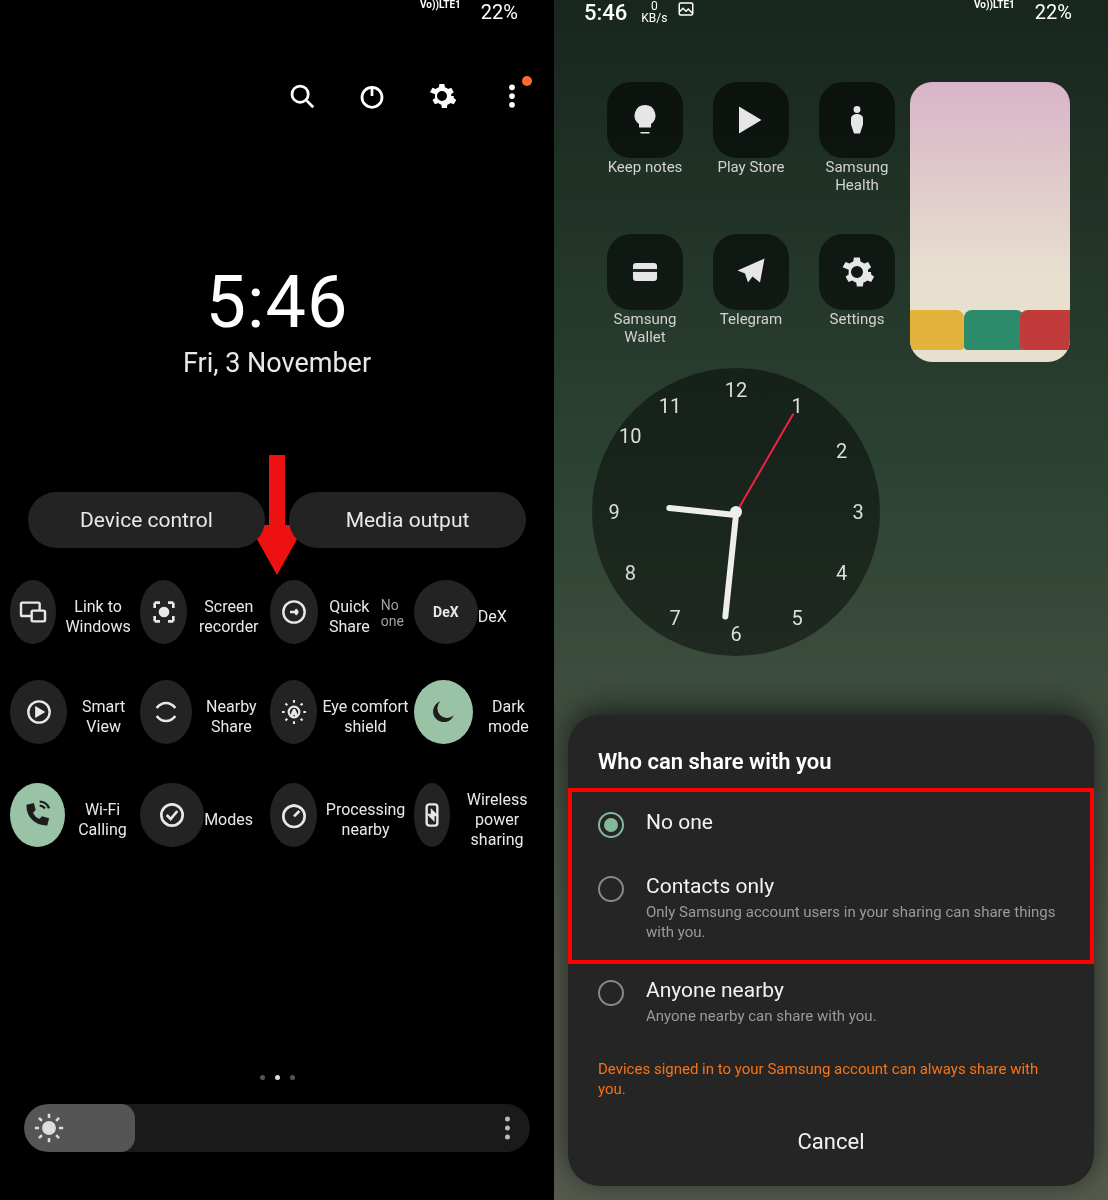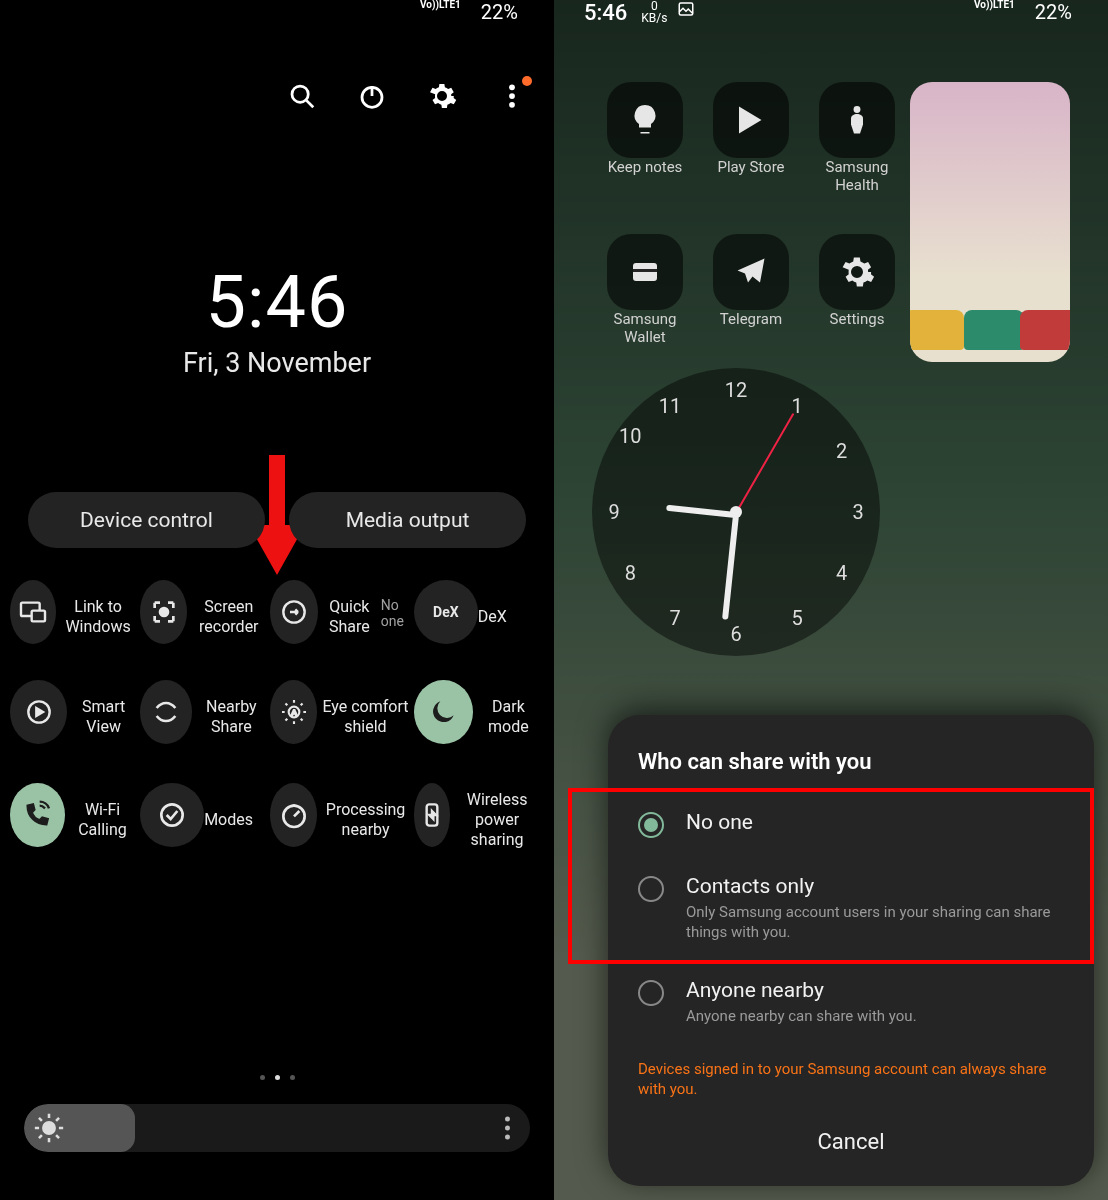--- a/index.html
+++ b/index.html
@@ -116,21 +116,20 @@
   }
   .anaclock .num { position:absolute; color:#ddd; font-size:20px; transform:translate(-50%,-50%); }
   .anaclock .hand { position:absolute; left:50%; top:50%; transform-origin:0 50%; background:#eee; height:6px; border-radius:3px; }
   .anaclock .sec { background:#e24; height:2px; }
   .anaclock .ctr { position:absolute; left:50%; top:50%; width:12px; height:12px; border-radius:50%; background:#eee; transform:translate(-50%,-50%); }
 
   .sheet {
     position:absolute; left:14px; right:14px; bottom:14px;
     background:#252525; border-radius:32px; padding: 34px 0 18px;
     box-shadow: 0 -6px 30px rgba(0,0,0,.6);
-    margin-left: 40px;
   }
   .sheet .title { font-size:22px; font-weight:600; padding:0 30px 18px; }
   .sheet .opt { display:flex; align-items:flex-start; gap:22px; padding:18px 30px; }
   .sheet .radio {
     width:26px; height:26px; border-radius:50%; border:2px solid #888;
     flex-shrink:0; margin-top:2px; position:relative;
   }
   .sheet .radio.sel { border-color:#82b99b; }
   .sheet .radio.sel::after {
     content:""; position:absolute; inset:4px; border-radius:50%; background:#82b99b;

